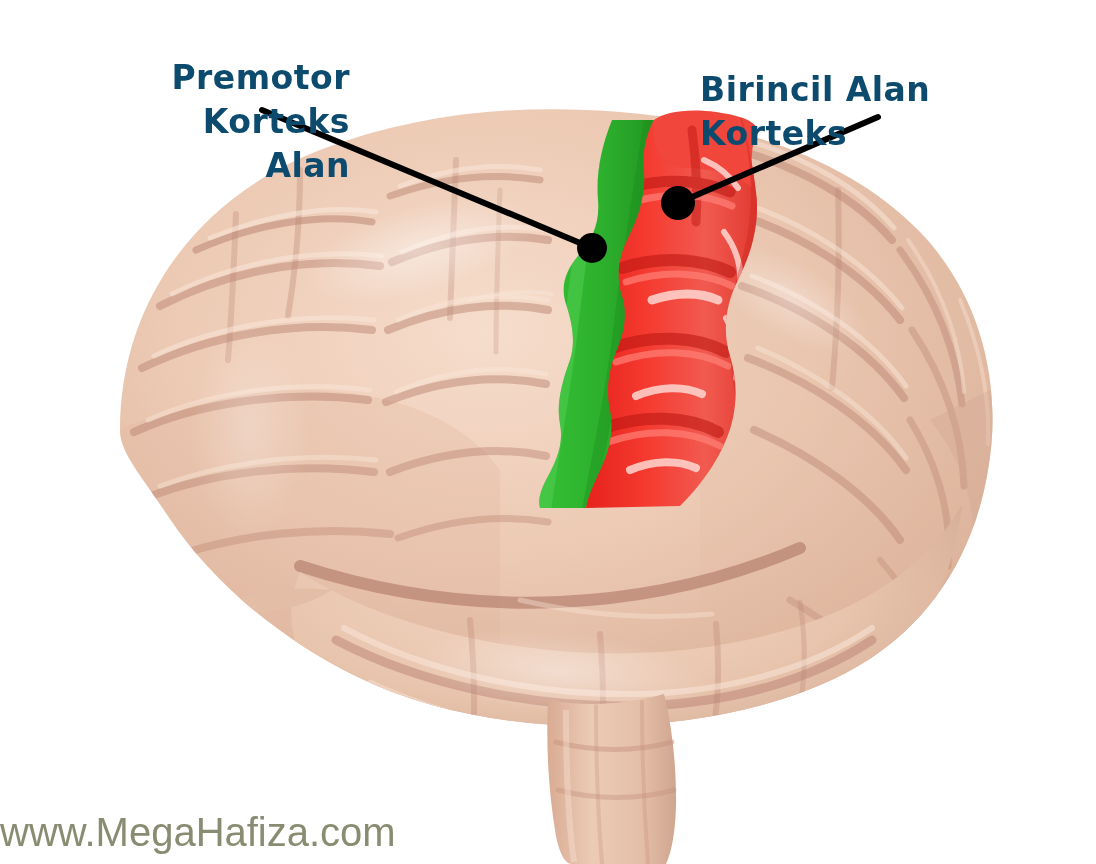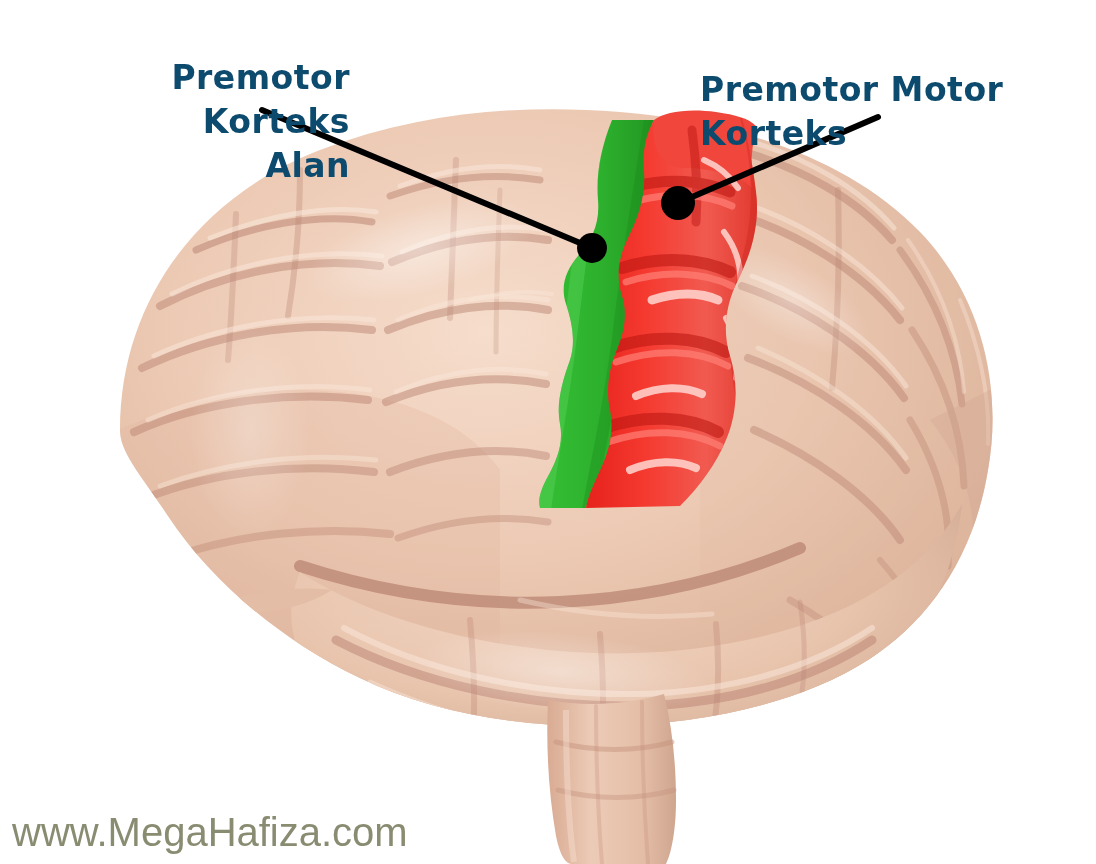--- a/index.html
+++ b/index.html
@@ -43,21 +43,21 @@
     text-align: right;
   }
   #label-primary-motor {
     left: 700px;
     top: 68px;
     width: 380px;
     text-align: left;
   }
   #watermark {
     position: absolute;
-    left: 12px;
+    left: 0;
     top: 810px;
     color: #8a8c72;
     font-family: "Liberation Sans", sans-serif;
     font-weight: normal;
     font-size: 40px;
     letter-spacing: 0px;
     user-select: none;
   }
 </style>
 </head>
@@ -348,17 +348,17 @@
       <circle cx="592" cy="248" r="15" fill="#000000"></circle>
 
       <line x1="878" y1="117" x2="678" y2="203" stroke="#000000" stroke-width="6" stroke-linecap="round"></line>
       <circle cx="678" cy="203" r="17" fill="#000000"></circle>
     </g>
   </svg>
 
   <div class="label" id="label-premotor">Premotor Korteks
 Alan</div>
 
-  <div class="label" id="label-primary-motor">Premotor Motor Korteks</div>
+  <div class="label" id="label-primary-motor">Birincil Alan Korteks</div>
 
   <div id="watermark">www.MegaHafiza.com</div>
 
 </div>
 
 </body></html>

